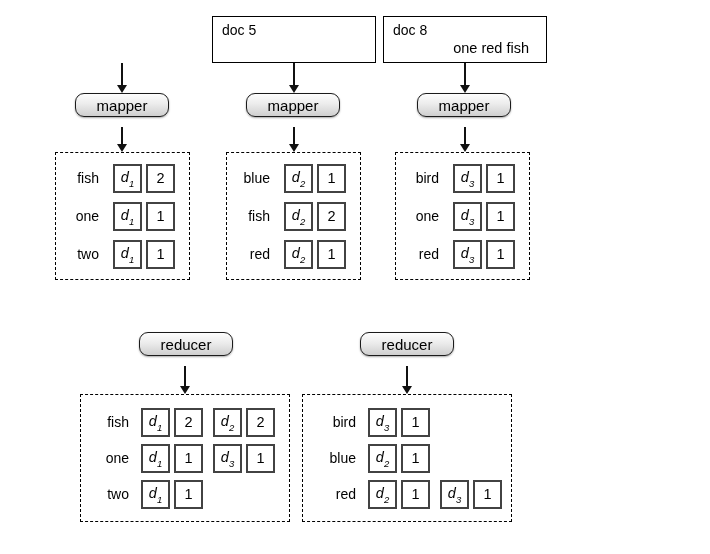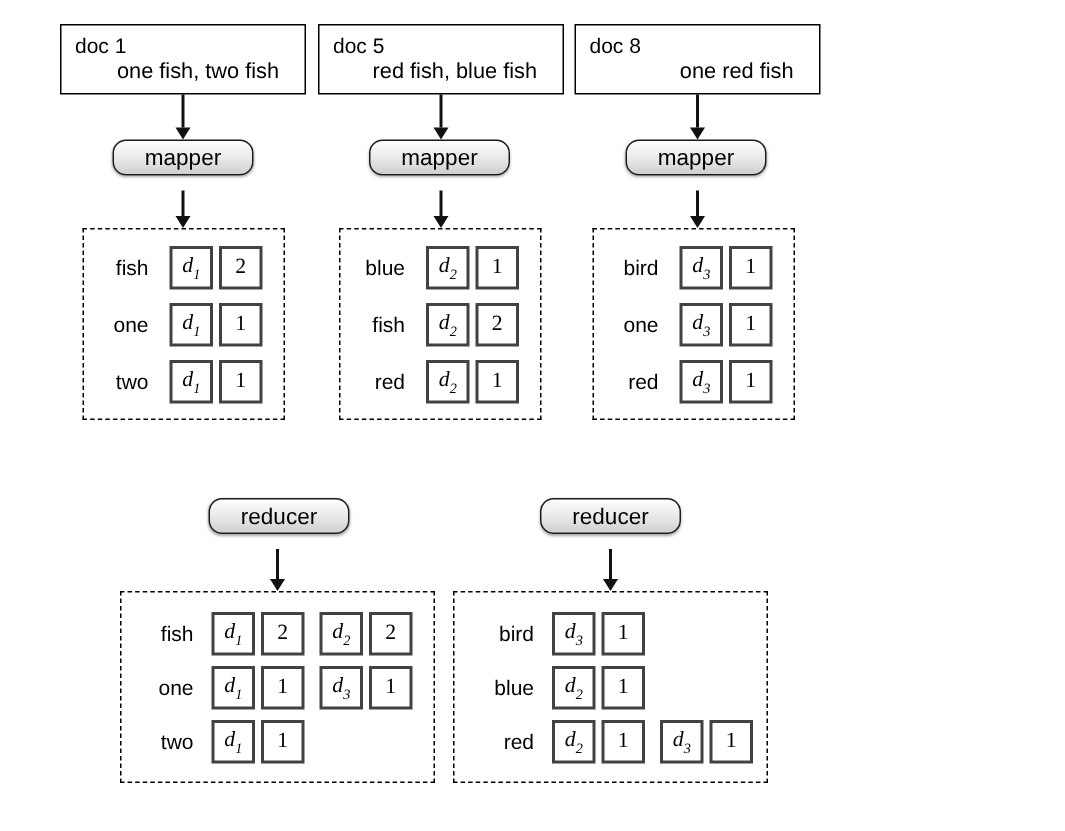--- a/index.html
+++ b/index.html
@@ -41,43 +41,38 @@
 
   .key-label { text-align:right; font-size:14px; }
   .map-box .key-label { width:35px; margin-right:14px; }
   #reduce-box-1 .key-label { width:38px; margin-right:12px; }
   #reduce-box-2 .key-label { width:43px; margin-right:12px; }
 
   .pairs { display:flex; column-gap:10px; }
   .pair { display:flex; column-gap:4px; }
   .cell { width:29px; height:29px; border:2px solid #424242; background:#fff;
           display:flex; align-items:center; justify-content:center;
-          font-size:14.5px;font-family:Liberation Serif, serif; }
+          font-size:14.5px; }
   .d-cell i { font-style:italic; font-size:14.5px; }
   .d-cell sub { font-size:9.5px; font-style:italic; position:relative; top:2px; }
 
   
   .shuffle-bar { position:absolute; left:35px; top:289px; width:518px; height:29px;
                  border:1.8px solid #000; background:#fff;
                  box-shadow:1px 1px 0 rgba(0,0,0,0.3);
                  display:flex; align-items:center; justify-content:center;
                  font-size:15.5px; }
 </style>
 </head>
 <body>
 
 <div class="canvas">
 
-  <div class="doc-box" style="left:40px">
-    <div class="doc-title">doc 1</div>
-    <div class="doc-content">one fish, two fish</div>
-  </div>
   <div class="doc-box" style="left:212px">
     <div class="doc-title">doc 5</div>
-    <div class="doc-content">red fish, blue fish</div>
   </div>
   <div class="doc-box" style="left:383px">
     <div class="doc-title">doc 8</div>
     <div class="doc-content">one red fish</div>
   </div>
 
   <div class="arrow" style="left:121px;top:63px;height:22px"></div>
   <div class="arrow" style="left:293px;top:63px;height:22px"></div>
   <div class="arrow" style="left:464px;top:63px;height:22px"></div>
 

